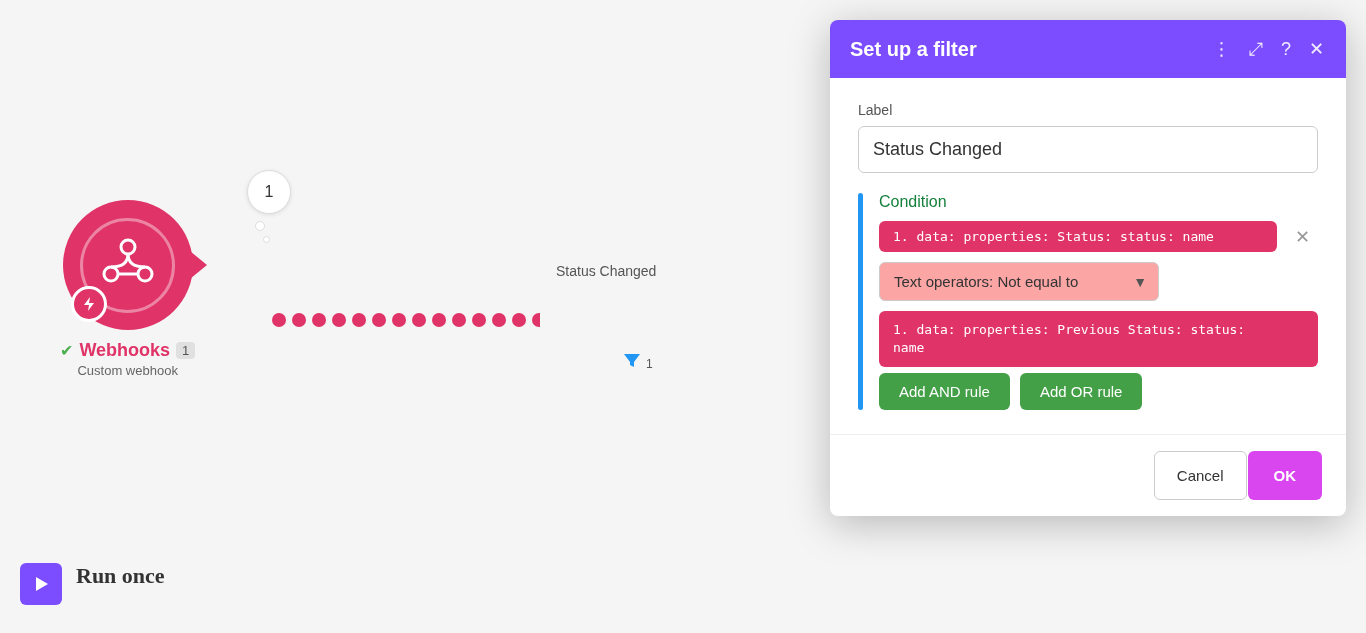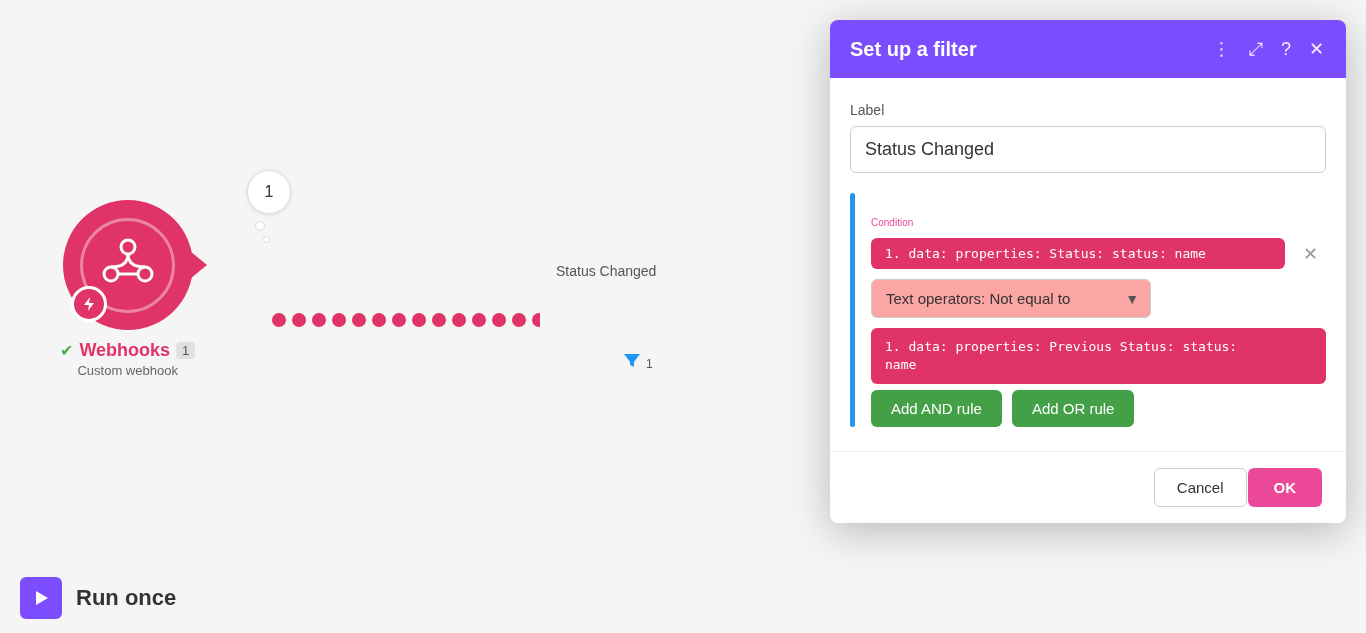--- a/index.html
+++ b/index.html
@@ -210,23 +210,23 @@
     }
 
     
     .run-once-bar {
       position: absolute;
       bottom: 0;
       left: 0;
       right: 0;
       height: 70px;
       display: flex;
-      align-items: center;
       padding: 0 20px;
       gap: 14px;
+      font-family: Liberation Serif, serif;
     }
 
     .run-once-btn {
       width: 42px;
       height: 42px;
       background: #7c4dff;
       border-radius: 6px;
       display: flex;
       align-items: center;
       justify-content: center;
@@ -275,21 +275,21 @@
       color: white;
       font-size: 18px;
       cursor: pointer;
       opacity: 0.9;
       background: none;
       border: none;
       padding: 2px;
     }
 
     .modal-body {
-      padding: 24px 20px;
+      padding: 24px 28px;
     }
 
     .form-label {
       font-size: 14px;
       font-weight: 500;
       color: #555;
       margin-bottom: 8px;
     }
 
     .form-input {
@@ -314,25 +314,24 @@
       border-radius: 3px;
       margin-right: 16px;
       flex-shrink: 0;
     }
 
     .condition-content {
       flex: 1;
     }
 
     .condition-label {
-      font-size: 10px;
+      font-size: 16px;
       font-weight: 500;
-      color: #ec4899;
+      color: #15803d;
       margin-bottom: 10px;
-      margin-top: 24px;
     }
 
     .condition-row {
       display: flex;
       align-items: center;
       gap: 10px;
       margin-bottom: 10px;
     }
 
     .condition-tag-full {
@@ -428,25 +427,25 @@
       background: white;
       color: #333;
       border: 1px solid #ccc;
       border-radius: 6px;
       padding: 10px 22px;
       font-size: 15px;
       cursor: pointer;
     }
 
     .btn-ok {
-      background: #ec4899;
+      background: #d946ef;
       color: white;
       border: none;
       border-radius: 6px;
-      padding: 6px 26px;
+      padding: 16px 26px;
       font-size: 15px;
       font-weight: 600;
       cursor: pointer;
     }
   </style>
 </head>
 <body>
 
 <div class="canvas-area"></div>
 

